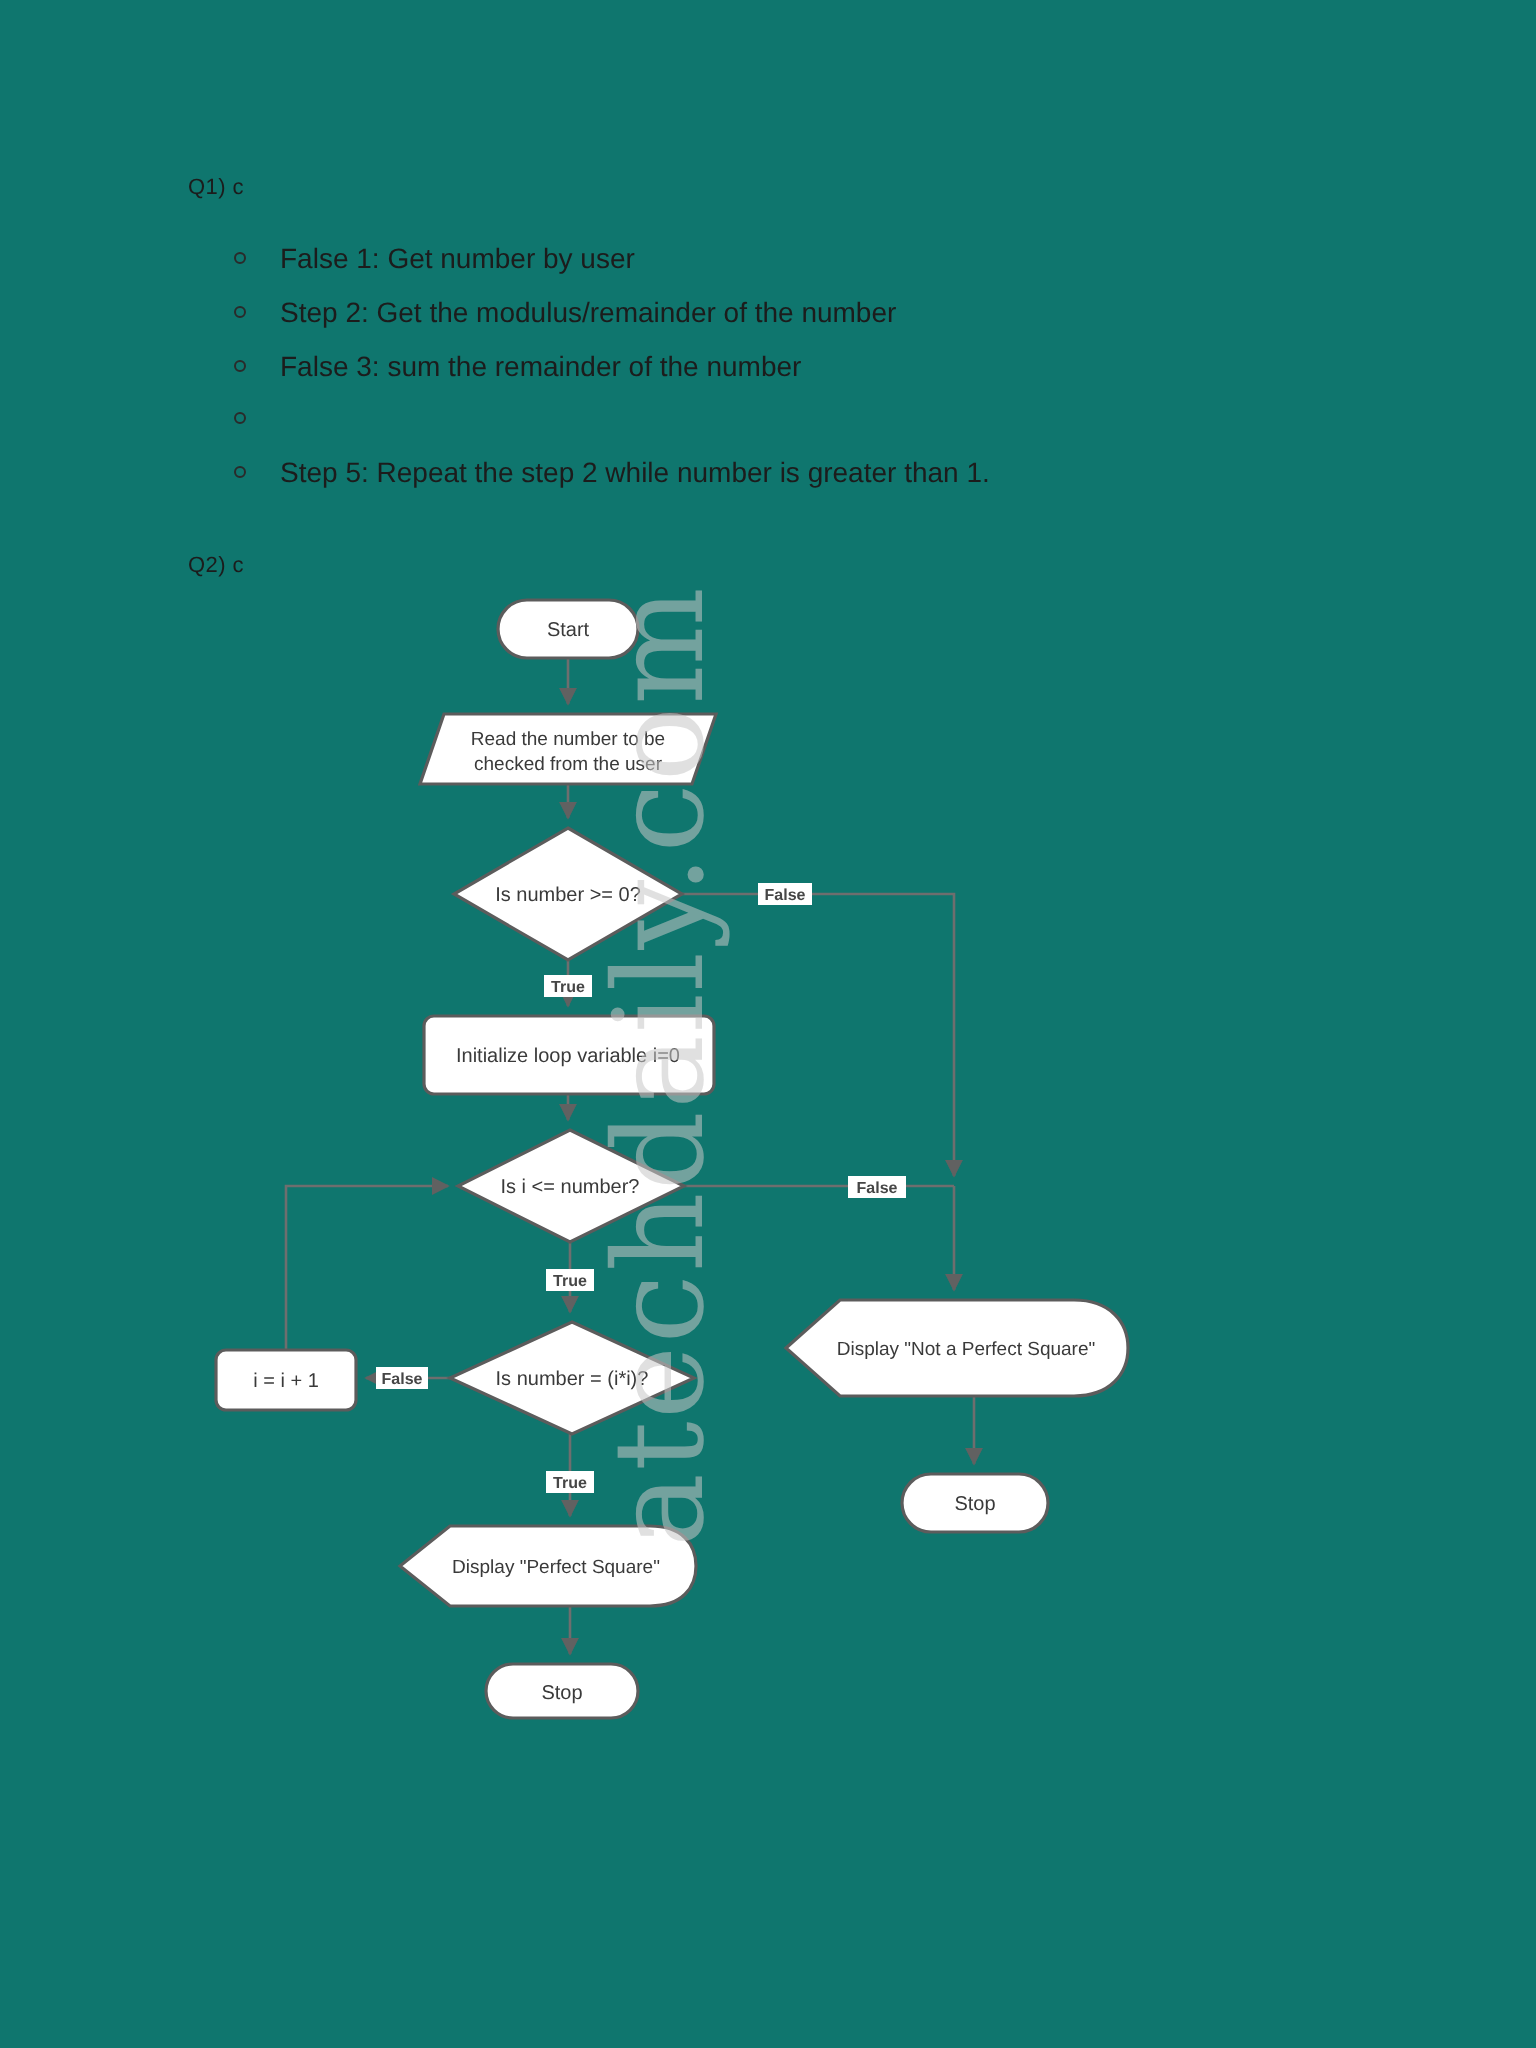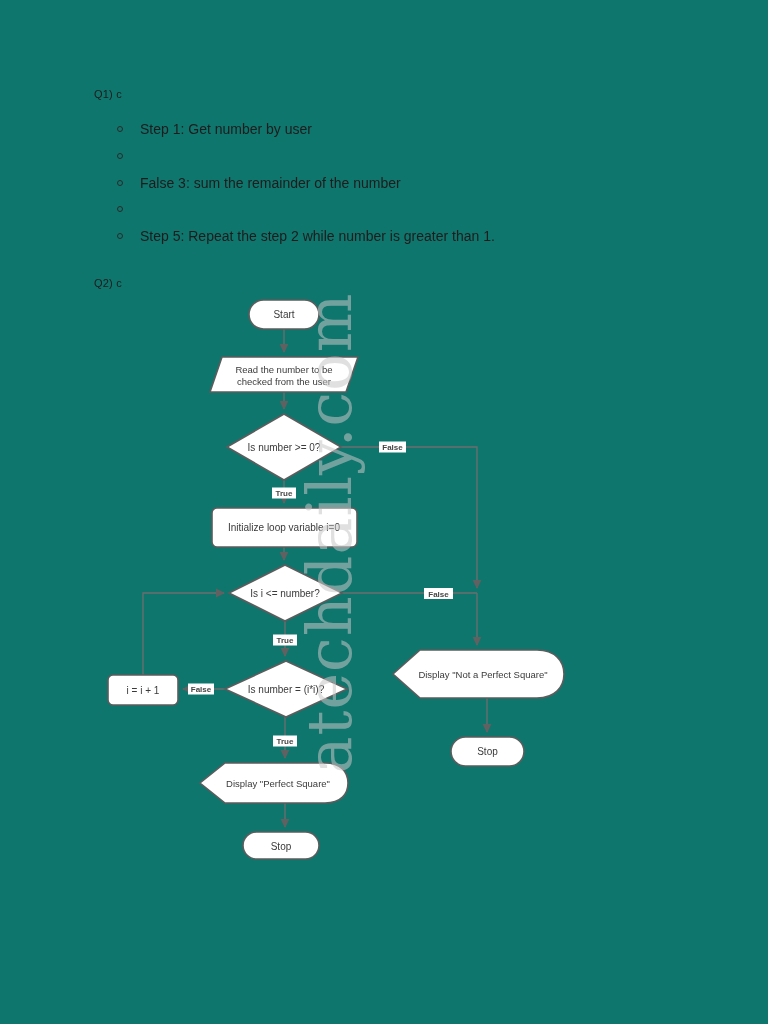--- a/index.html
+++ b/index.html
@@ -64,24 +64,25 @@
 </head>
 <body>
 
 <div class="page">
 
   <div id="q1-label" class="q-label">Q1) c</div>
 
   <ul class="steps-list">
     <li>
       <span class="bullet"></span>
-      <span>Step 1: Get number by user</span>
-    </li>
-    <li>
-      <span class="bullet"></span>
+      <span>False 1: Get number by user</span>
+    </li>
+    <li>
+      <span class="bullet"></span>
+      <span>Step 2: Get the modulus/remainder of the number</span>
     </li>
     <li>
       <span class="bullet"></span>
       <span>False 3: sum the remainder of the number</span>
     </li>
     <li>
       <span class="bullet"></span>
     </li>
     <li>
       <span class="bullet"></span>

